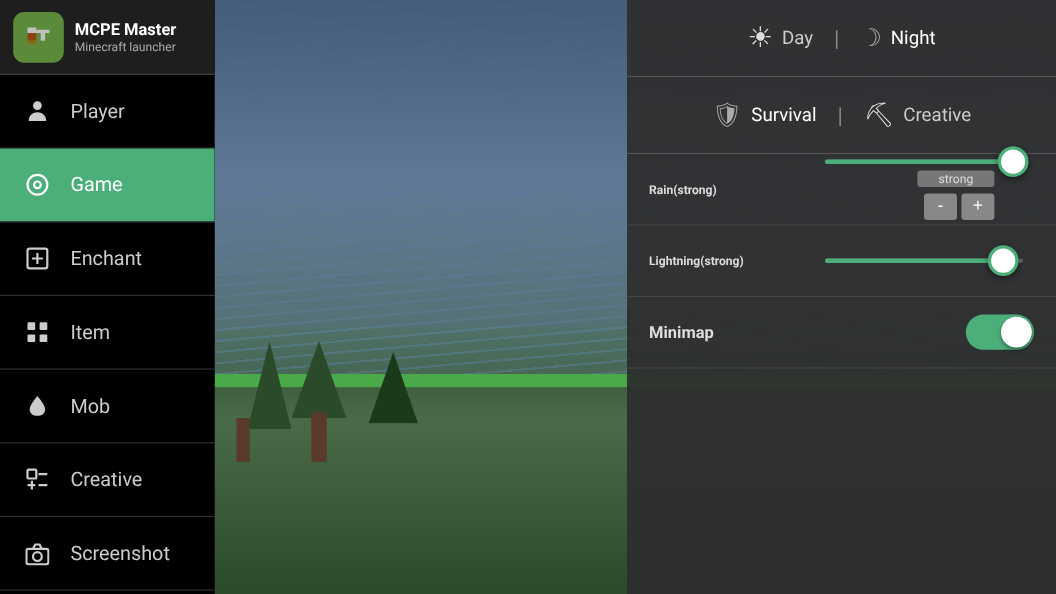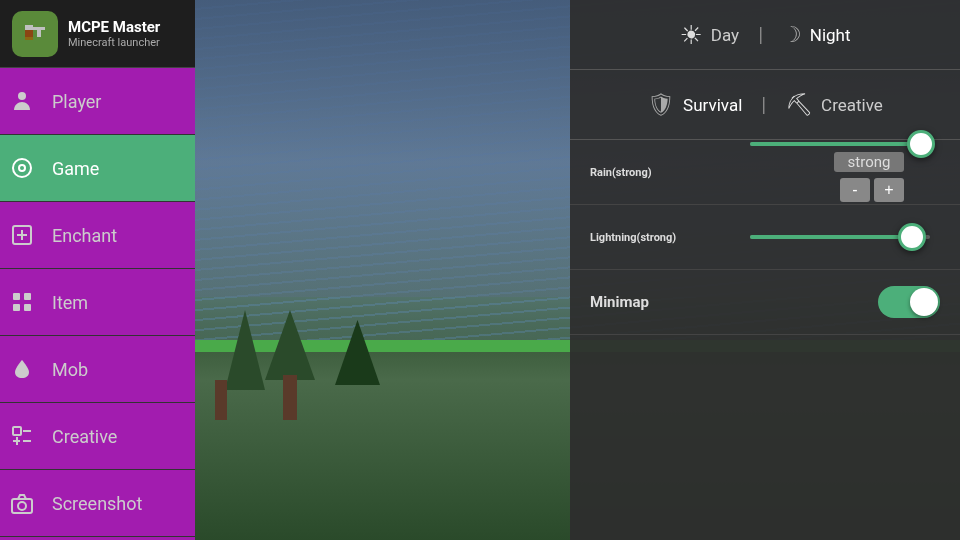--- a/index.html
+++ b/index.html
@@ -9,21 +9,21 @@
       overflow: hidden;
       font-family: 'Roboto', Arial, sans-serif;
       display: flex;
       background: #1a1a1a;
     }
 
     
     .sidebar {
       width: 195px;
       height: 540px;
-      background: #a21caf;
+      background: #000000;
       display: flex;
       flex-direction: column;
       flex-shrink: 0;
       z-index: 10;
     }
 
     .sidebar-header {
       display: flex;
       align-items: center;
       padding: 10px 12px;
@@ -62,21 +62,21 @@
     }
 
     .sidebar-subtitle {
       color: #aaa;
       font-size: 11px;
     }
 
     .sidebar-item {
       display: flex;
       align-items: center;
-      padding: 0 8px;
+      padding: 0 20px;
       height: 67px;
       cursor: pointer;
       border-bottom: 1px solid #333;
       color: #ccc;
       font-size: 18px;
     }
 
     .sidebar-item.active {
       background: #4caf7a;
       color: #fff;
@@ -459,21 +459,21 @@
       <div style="flex:1; display:flex; flex-direction:column; gap:6px;">
         <div style="display:flex; align-items:center; gap:6px;">
           <div class="slider-track-container" style="flex:1;position:relative;height:4px;">
             <div class="slider-track">
               <div class="slider-fill" style="width:95%;"></div>
             </div>
             <div class="slider-thumb" style="left:95%;"></div>
           </div>
         </div>
         <div style="display:flex; justify-content:flex-end; gap:4px; align-items:center; margin-right:36px;">
-          <div style="background:#777;color:#ddd;font-size:15px;padding:1px 10px;border-radius:3px;min-width:70px;text-align:center;">strong</div>
+          <div style="background:#777;color:#ddd;font-size:11px;padding:1px 10px;border-radius:3px;min-width:70px;text-align:center;">strong</div>
         </div>
         <div style="display:flex; justify-content:flex-end; gap:4px; margin-right:36px;">
           <button class="stepper-btn">-</button>
           <button class="stepper-btn">+</button>
         </div>
       </div>
     </div>
 
     <div class="slider-row">
       <span class="slider-label">Lightning(strong)</span>

